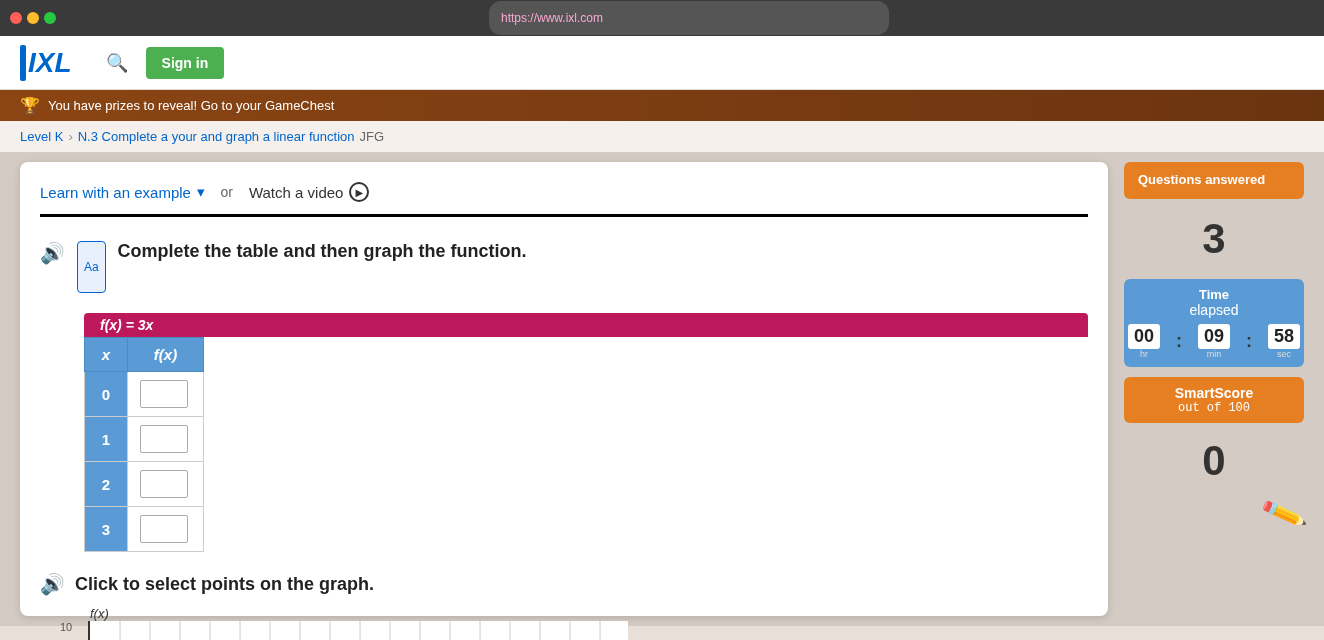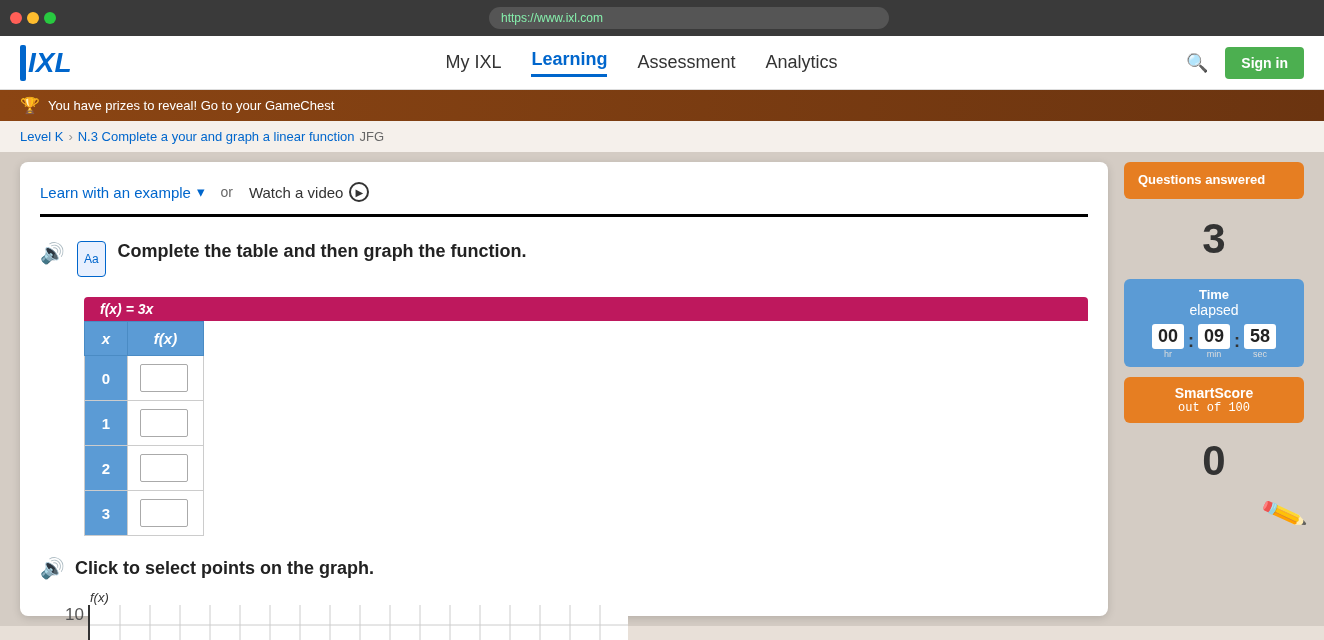--- a/index.html
+++ b/index.html
@@ -16,25 +16,25 @@
     }
     .browser-dots { display: flex; gap: 5px; }
     .dot { width: 12px; height: 12px; border-radius: 50%; }
     .dot-red { background: #ff5f57; }
     .dot-yellow { background: #ffbd2e; }
     .dot-green { background: #28c940; }
     .browser-url {
       flex: 1;
       background: #555;
       border-radius: 12px;
-      height: 22px;
+      height: 34px;
       display: flex;
       align-items: center;
       padding: 0 12px;
-      color: #86efac;
+      color: #f9a8d4;
       font-size: 12px;
       max-width: 400px;
       margin: 0 auto;
     }
 
     
     .ixl-header {
       background: white;
       height: 54px;
       display: flex;
@@ -198,21 +198,21 @@
     .speaker-btn {
       font-size: 20px;
       cursor: pointer;
       color: #0066cc;
     }
     .aa-btn {
       background: #e8f0fe;
       border: 1px solid #0066cc;
       color: #0066cc;
       border-radius: 4px;
-      padding: 10px 6px;
+      padding: 18px 6px;
       font-size: 12px;
       cursor: pointer;
     }
     .question-text {
       font-size: 18px;
       font-weight: 700;
       color: #222;
     }
 
     
@@ -310,21 +310,21 @@
     }
     .time-label {
       font-size: 13px;
       font-weight: 700;
     }
     .time-sublabel {
       font-size: 14px;
     }
     .time-display {
       display: flex;
-      justify-content: center;
+      justify-content: space-between;
       gap: 4px;
       margin-top: 6px;
     }
     .time-unit {
       text-align: center;
     }
     .time-value {
       font-size: 18px;
       font-weight: 700;
       color: #222;
@@ -375,26 +375,20 @@
   <div class="browser-url">
     <span>https://www.ixl.com</span>
   </div>
 </div>
 
 <div class="ixl-header">
   <div class="ixl-logo">
     <div class="logo-bar"></div>
     <span class="logo-text">IXL</span>
   </div>
-  <nav class="nav-links">
-    <a class="nav-link">My IXL</a>
-    <a class="nav-link learning">Learning</a>
-    <a class="nav-link">Assessment</a>
-    <a class="nav-link analytics">Analytics</a>
-  </nav>
   <div class="header-right">
     <div class="search-icon-btn">🔍</div>
     <button class="sign-in-btn">Sign in</button>
   </div>
 </div>
 
 <div class="prize-banner">
   <span class="trophy-icon">🏆</span>
   <span>You have prizes to reveal! Go to your GameChest</span>
 </div>
@@ -468,21 +462,21 @@
 
     <div class="graph-instruction">
       <span class="speaker-btn">🔊</span>
       <span style="font-size:18px;font-weight:700;color:#222;">Click to select points on the graph.</span>
     </div>
 
     <div class="graph-area">
       <div style="margin-left:30px;font-size:13px;font-style:italic;color:#333;">f(x)</div>
       <div style="display:flex;align-items:flex-start;">
         <div style="display:flex;flex-direction:column;justify-content:space-between;height:80px;padding-right:4px;width:28px;">
-          <span style="font-size:17px;color:#555;text-align:right;">10</span>
+          <span style="font-size:11px;color:#555;text-align:left;">10</span>
 
         </div>
         <svg width="540" height="80" style="border-left:2px solid #333;border-bottom:2px solid #333;background:white;">
 
           <line x1="30" y1="0" x2="30" y2="80" stroke="#ccc" stroke-width="1"></line>
           <line x1="60" y1="0" x2="60" y2="80" stroke="#ccc" stroke-width="1"></line>
           <line x1="90" y1="0" x2="90" y2="80" stroke="#ccc" stroke-width="1"></line>
           <line x1="120" y1="0" x2="120" y2="80" stroke="#ccc" stroke-width="1"></line>
           <line x1="150" y1="0" x2="150" y2="80" stroke="#ccc" stroke-width="1"></line>
           <line x1="180" y1="0" x2="180" y2="80" stroke="#ccc" stroke-width="1"></line>

